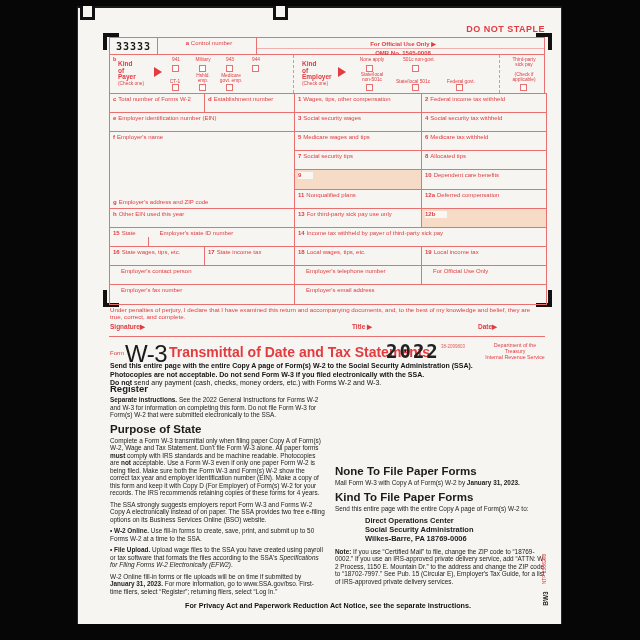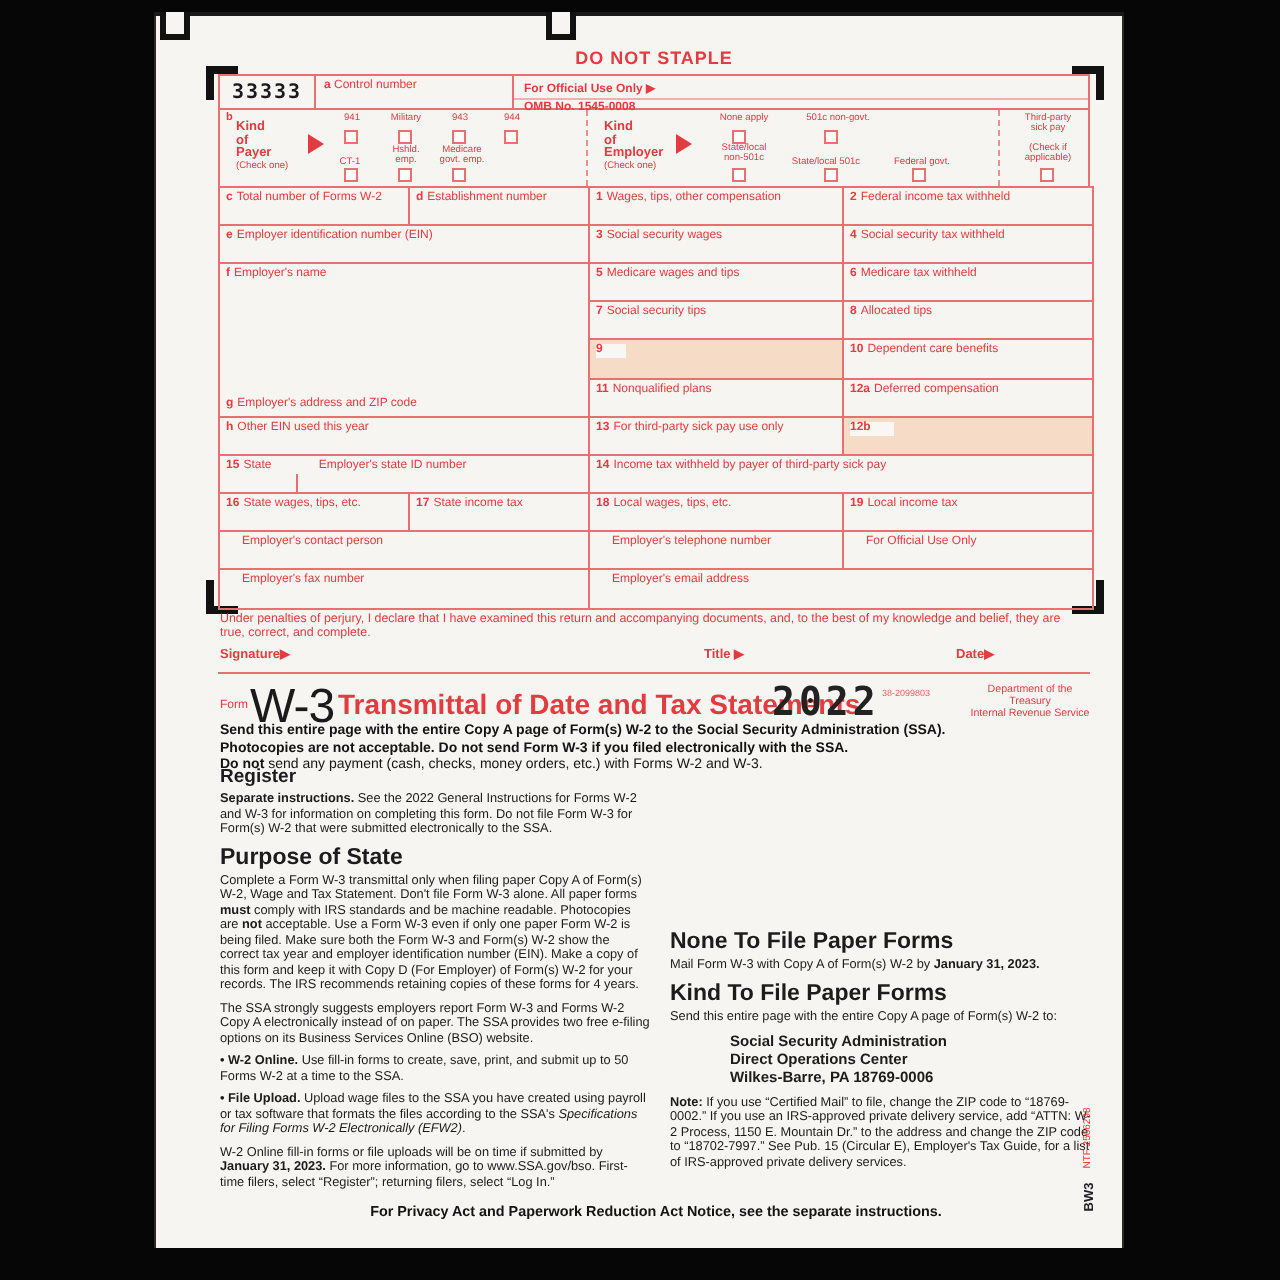--- a/index.html
+++ b/index.html
@@ -4,25 +4,25 @@
 <style>
   html,body{margin:0;padding:0;background:#000;}
   #canvas{position:relative;width:640px;height:640px;background:#060606;overflow:hidden;
           font-family:"Liberation Sans", sans-serif;}
   .page{position:absolute;left:77px;top:6px;width:485px;height:616px;background:#f6f5f2;
         border-top:2px solid #1a1a1a;box-shadow:inset 1px 0 0 #2a2a2a, inset -1px 0 0 #2a2a2a;}
   .tab{position:absolute;width:9px;height:11px;background:#f6f5f2;border:3px solid #111;border-top:none;top:6px;}
   .tab1{left:80px;} .tab2{left:273px;}
 
   .red{color:#e23b40;}
-  .donotstaple{position:absolute;left:109px;top:24px;width:436px;text-align:center;
+  .donotstaple{position:absolute;left:109px;top:24px;width:436px;text-align:right;
                font-weight:bold;font-size:9px;letter-spacing:.5px;color:#e23b40;}
 
   
-  .hdrbox{position:absolute;left:109px;top:37px;width:436px;height:18px;border:1px solid #e87070;box-sizing:border-box;}
+  .hdrbox{position:absolute;left:109px;top:37px;width:436px;height:18px;border:1px solid #e87070;box-sizing:border-box;text-align:center;}
   .code33{position:absolute;left:0;top:0;width:48px;height:100%;border-right:1px solid #e87070;box-sizing:border-box;
           display:flex;align-items:center;justify-content:center;font-family:"DejaVu Sans Mono",monospace;
           font-weight:bold;font-size:10px;letter-spacing:1px;color:#1a1a1a;}
   .ctrl{position:absolute;left:48px;top:0;width:99px;height:100%;border-right:1px solid #e87070;box-sizing:border-box;
         font-size:6px;color:#e23b40;padding:2px 0 0 4px;}
   .offuse{position:absolute;left:147px;top:0;right:0;height:100%;font-size:6px;color:#e23b40;font-weight:bold;}
   .offuse .l1{border-bottom:1px solid #f0b0b0;padding:1.5px 0 1px 5px;}
   .offuse .l2{padding:1px 0 0 5px;}
 
   
@@ -244,22 +244,22 @@
     <div class="p"><span class="b">• File Upload.</span><span> Upload wage files to the SSA you have created using payroll or tax software that formats the files according to the SSA's </span><span class="i">Specifications for Filing Forms W-2 Electronically (EFW2)</span><span>.</span></div>
     <div class="p"><span>    W-2 Online fill-in forms or file uploads will be on time if submitted by </span><span class="b">January 31, 2023.</span><span> For more information, go to www.SSA.gov/bso. First-time filers, select “Register”; returning filers, select “Log In.”</span></div>
   </div>
 
   <div class="colR">
     <div class="h2" style="margin-top:0;">None To File Paper Forms</div>
     <div class="p"><span>Mail Form W-3 with Copy A of Form(s) W-2 by </span><span class="b">January 31, 2023.</span></div>
     <div class="h2">Kind To File Paper Forms</div>
     <div class="p">Send this entire page with the entire Copy A page of Form(s) W-2 to:</div>
     <div class="addr">
+      <div>Direct Operations Center</div>
       <div>Social Security Administration</div>
-      <div>Direct Operations Center</div>
       <div>Wilkes-Barre, PA 18769-0006</div>
     </div>
     <div class="p"><span class="b">Note:</span><span> If you use “Certified Mail” to file, change the ZIP code to “18769-0002.” If you use an IRS-approved private delivery service, add “ATTN: W-2 Process, 1150 E. Mountain Dr.” to the address and change the ZIP code to “18702-7997.” See Pub. 15 (Circular E), Employer's Tax Guide, for a list of IRS-approved private delivery services.</span></div>
   </div>
 
   <div class="privacy">For Privacy Act and Paperwork Reduction Act Notice, see the separate instructions.</div>
 
   <div class="vtext ntf">NTF 2566298</div>
   <div class="vtext bw3">BW3</div>
 </div>

